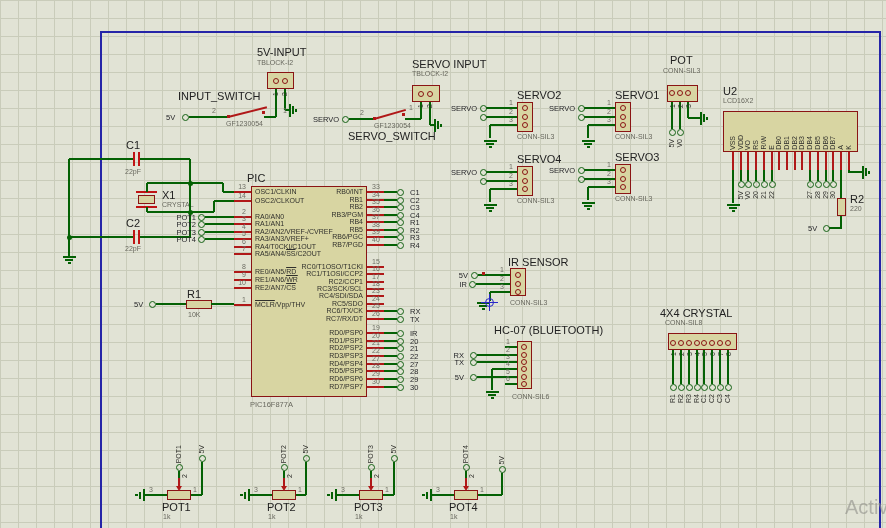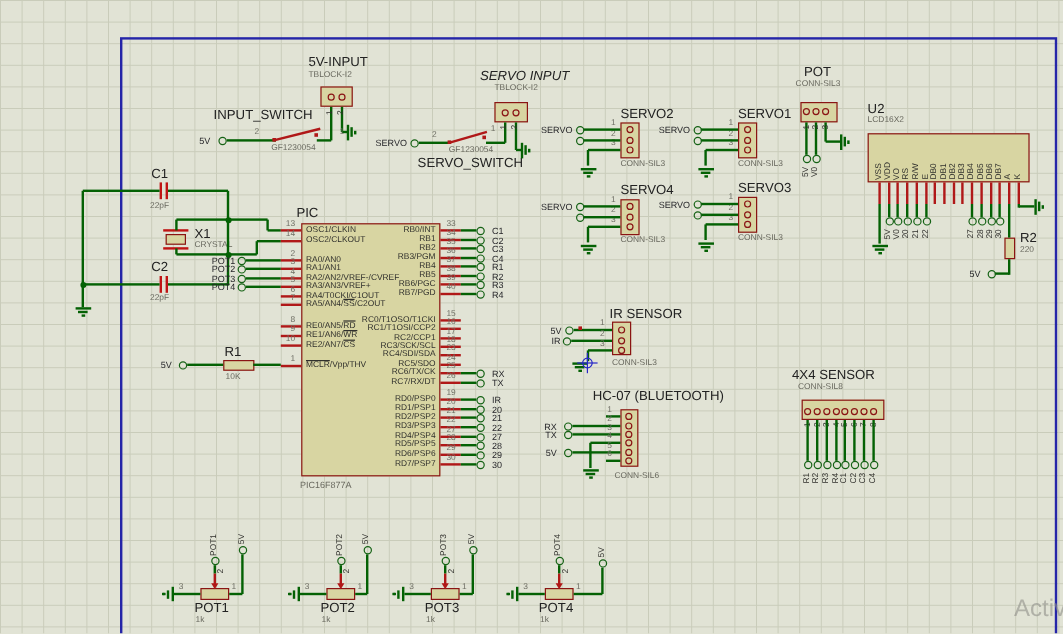--- a/index.html
+++ b/index.html
@@ -35,21 +35,21 @@
   <div class="box" style="left:251px;top:186px;width:116px;height:211px;"></div>
   <div class="sub" style="left:250px;top:400px;font-size:7.5px;">PIC16F877A</div>
 
   <div class="ttl" style="left:257px;top:46px;">5V-INPUT</div>
   <div class="sub" style="left:257px;top:59px;">TBLOCK-I2</div>
   <div class="box" style="left:267px;top:72px;width:27px;height:17px;"></div>
 
   <div class="ttl" style="left:178px;top:90px;">INPUT_SWITCH</div>
   <div class="sub" style="left:226px;top:120px;">GF1230054</div>
 
-  <div class="ttl" style="left:400px;top:58px;font-style:italic;">SERVO INPUT</div>
+  <div class="ttl" style="left:412px;top:58px;">SERVO INPUT</div>
   <div class="sub" style="left:412px;top:70px;">TBLOCK-I2</div>
   <div class="box" style="left:412px;top:85px;width:28px;height:17px;"></div>
 
   <div class="ttl" style="left:348px;top:130px;">SERVO_SWITCH</div>
   <div class="sub" style="left:374px;top:122px;">GF1230054</div>
 
   <div class="ttl" style="left:670px;top:54px;">POT</div>
   <div class="sub" style="left:663px;top:67px;">CONN-SIL3</div>
   <div class="box" style="left:667px;top:85px;width:31px;height:17px;"></div>
 
@@ -62,21 +62,21 @@
   <div class="box" style="left:837px;top:198px;width:9px;height:18px;"></div>
 
   <div class="ttl" style="left:508px;top:256px;">IR SENSOR</div>
   <div class="box" style="left:510px;top:268px;width:16px;height:28px;"></div>
   <div class="sub" style="left:510px;top:299px;">CONN-SIL3</div>
 
   <div class="ttl" style="left:494px;top:324px;">HC-07 (BLUETOOTH)</div>
   <div class="box" style="left:517px;top:341px;width:15px;height:48px;"></div>
   <div class="sub" style="left:512px;top:393px;">CONN-SIL6</div>
 
-  <div class="ttl" style="left:660px;top:307px;">4X4 SENSOR</div>
+  <div class="ttl" style="left:660px;top:307px;">4X4 CRYSTAL</div>
   <div class="sub" style="left:665px;top:319px;">CONN-SIL8</div>
   <div class="box" style="left:668px;top:333px;width:69px;height:17px;"></div>
 
   <div class="ref" style="left:187px;top:288px;">R1</div>
   <div class="box" style="left:186px;top:300px;width:26px;height:9px;"></div>
   <div class="sub" style="left:188px;top:311px;">10K</div>
 
   <div class="ref" style="left:126px;top:139px;">C1</div>
   <div class="plate" style="left:133px;top:152px;width:2px;height:14px;"></div>
   <div class="plate" style="left:138px;top:152px;width:2px;height:14px;"></div>

